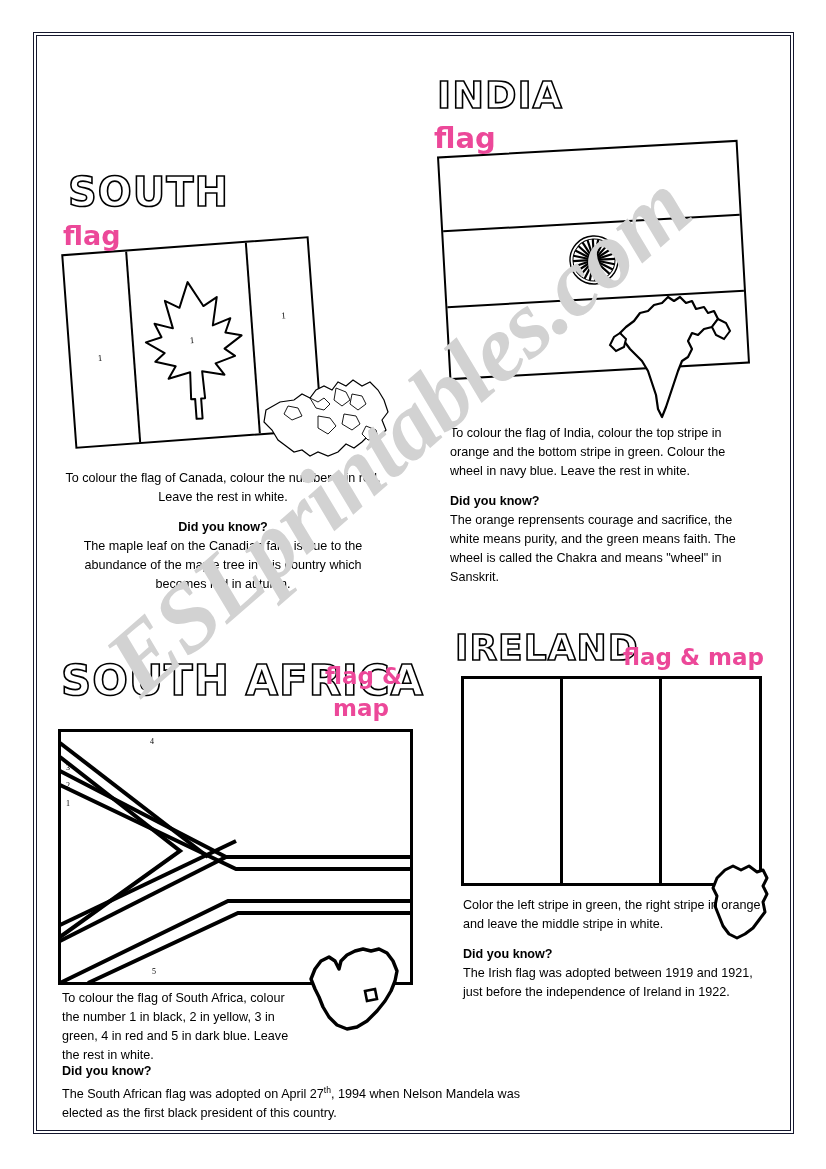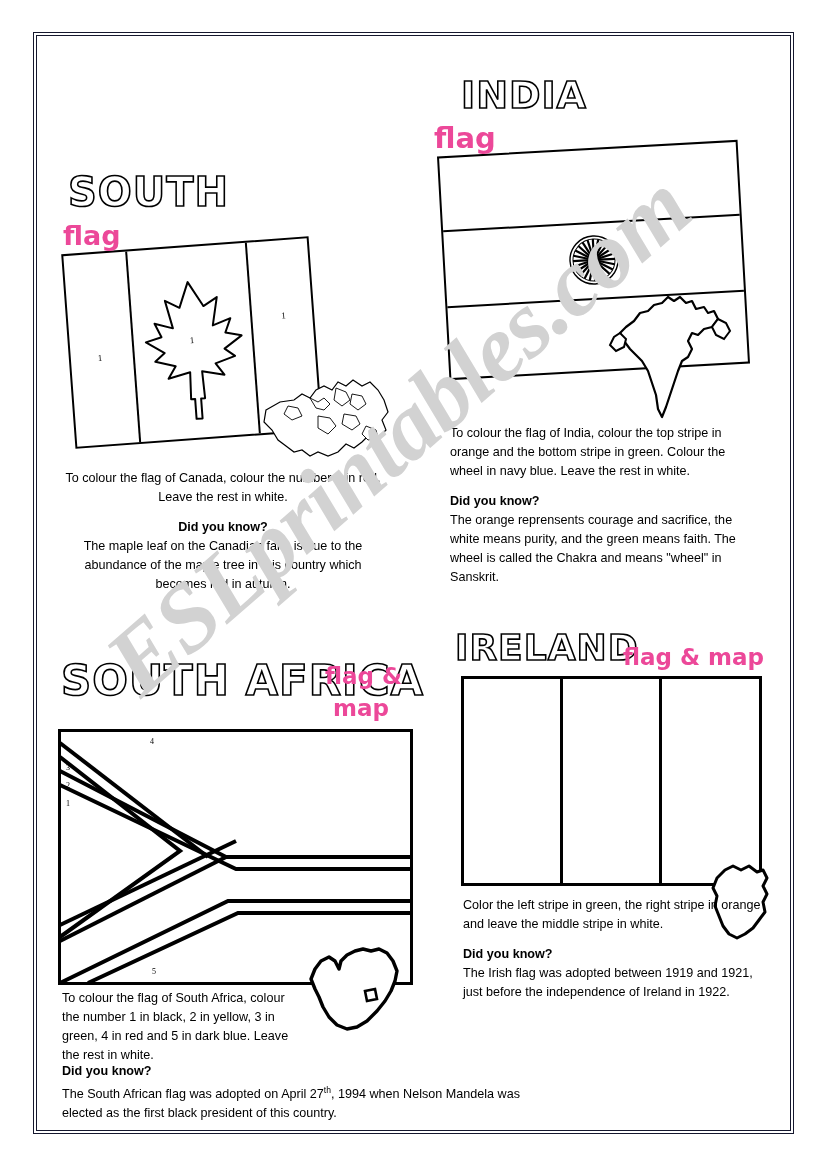--- a/index.html
+++ b/index.html
@@ -129,21 +129,20 @@
     width: 135px; height: 100px;
     z-index: 25;
   }
 
   
   #india-title {
     position: absolute;
     left: 437px; top: 76px;
     font-size: 38px;
     z-index: 32;
-    margin-left: 24px;
   }
   #india-sub {
     position: absolute;
     left: 434px; top: 124px;
     font-size: 29px;
     z-index: 32;
   }
   #india-flag-wrap {
     position: absolute;
     left: 443px; top: 148px;

